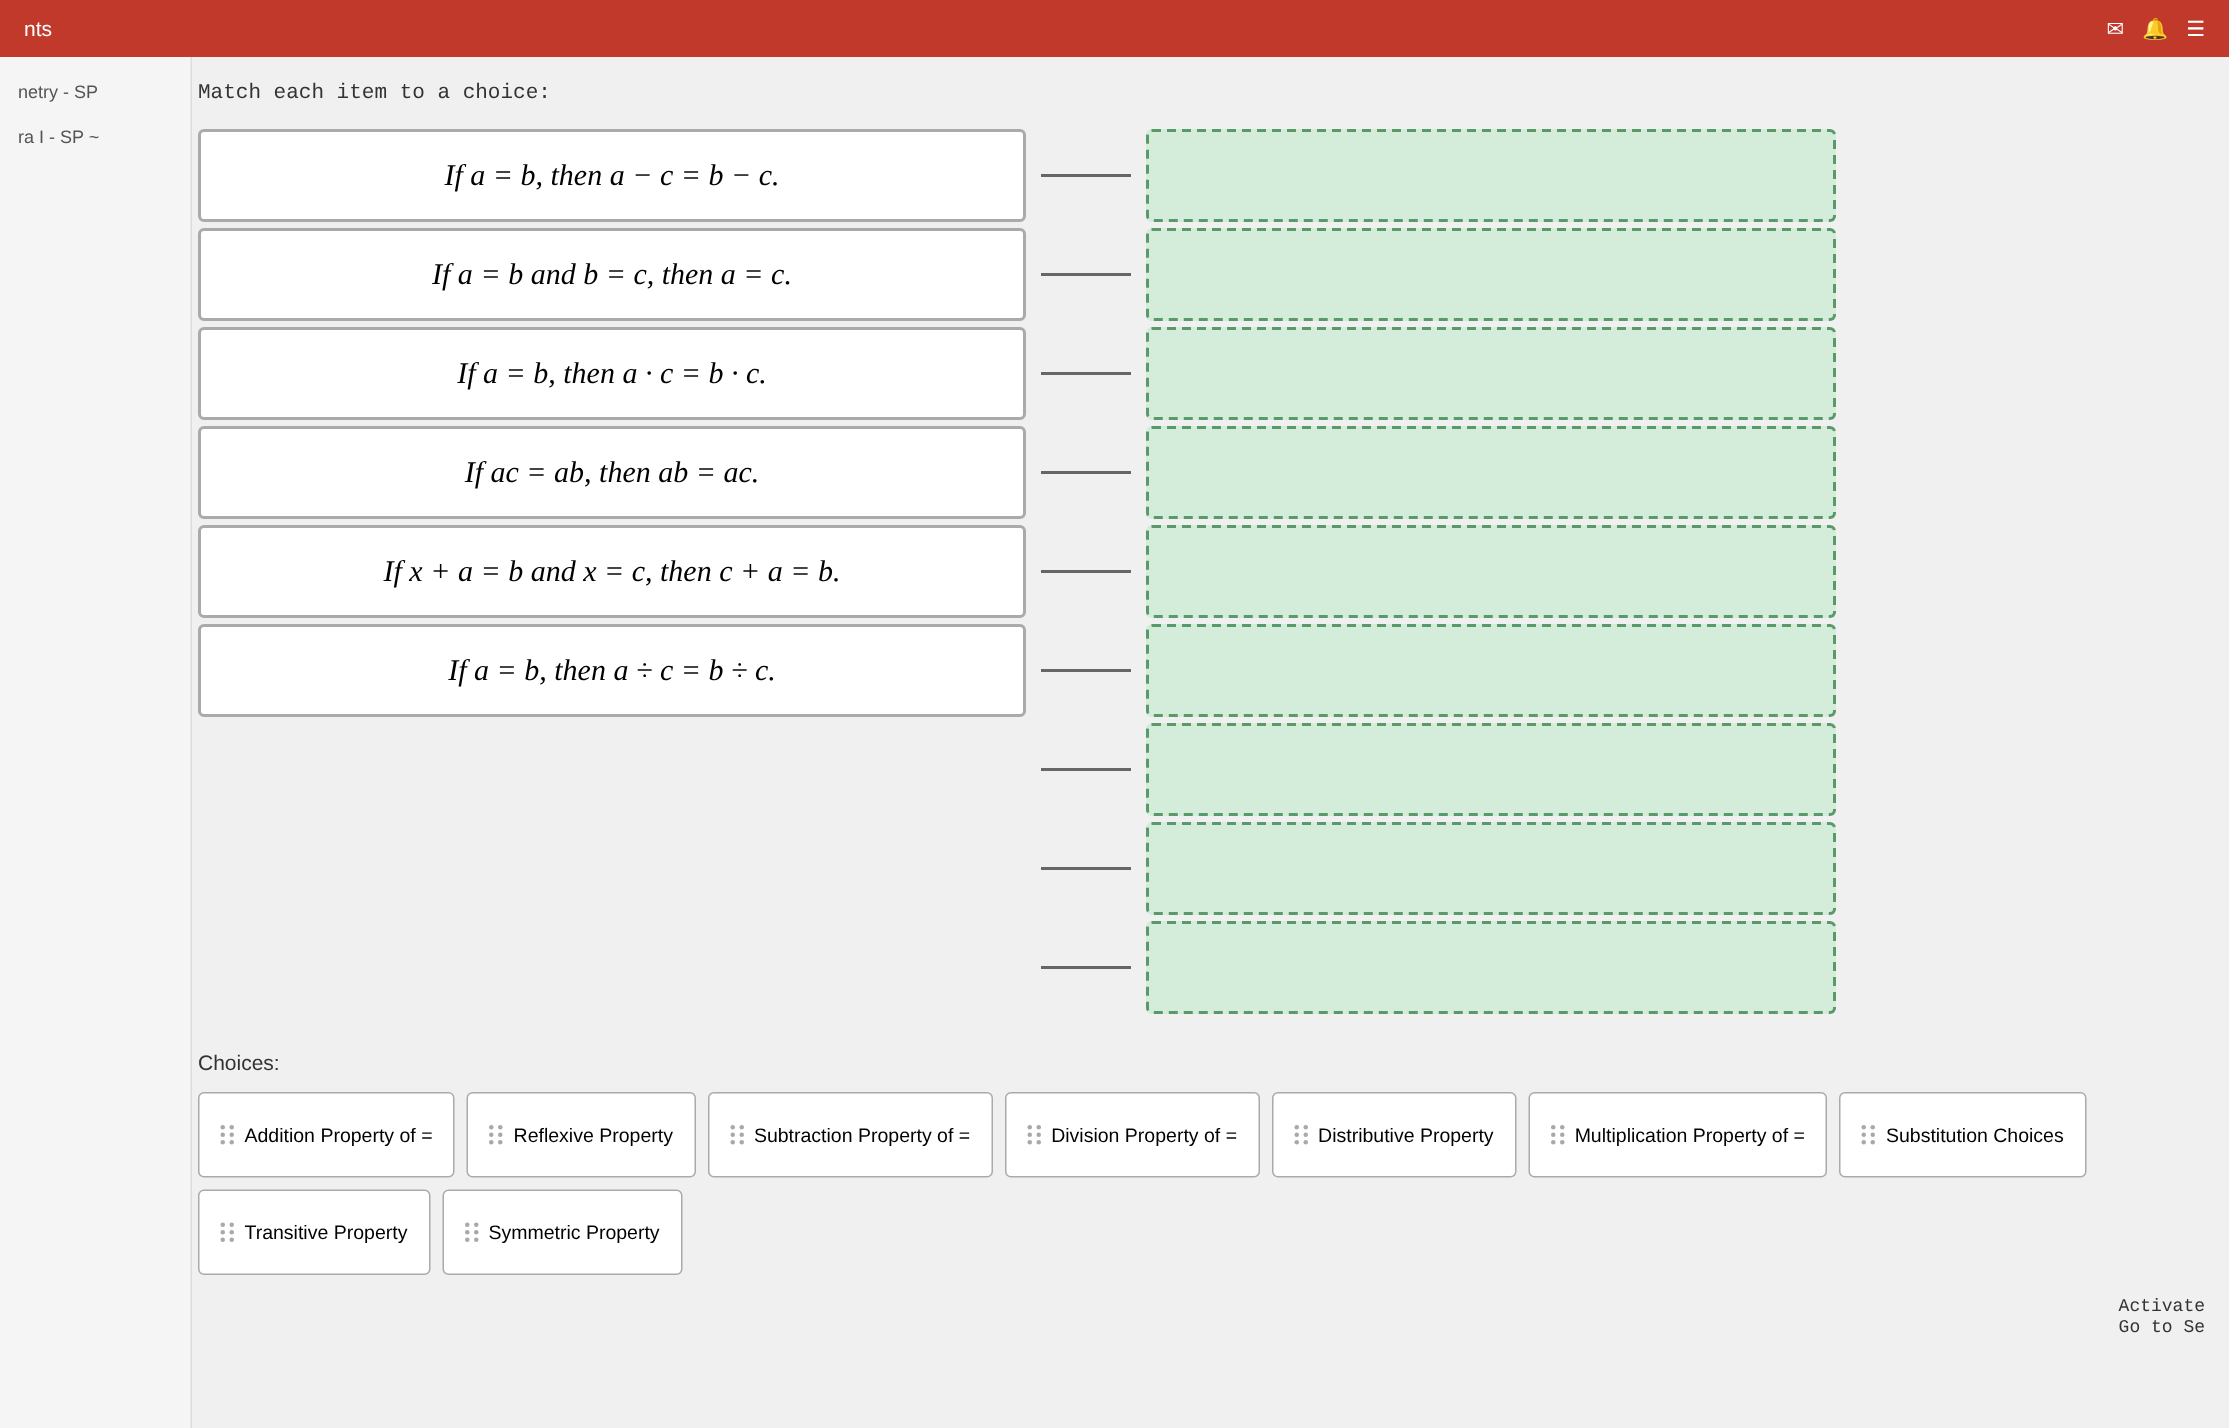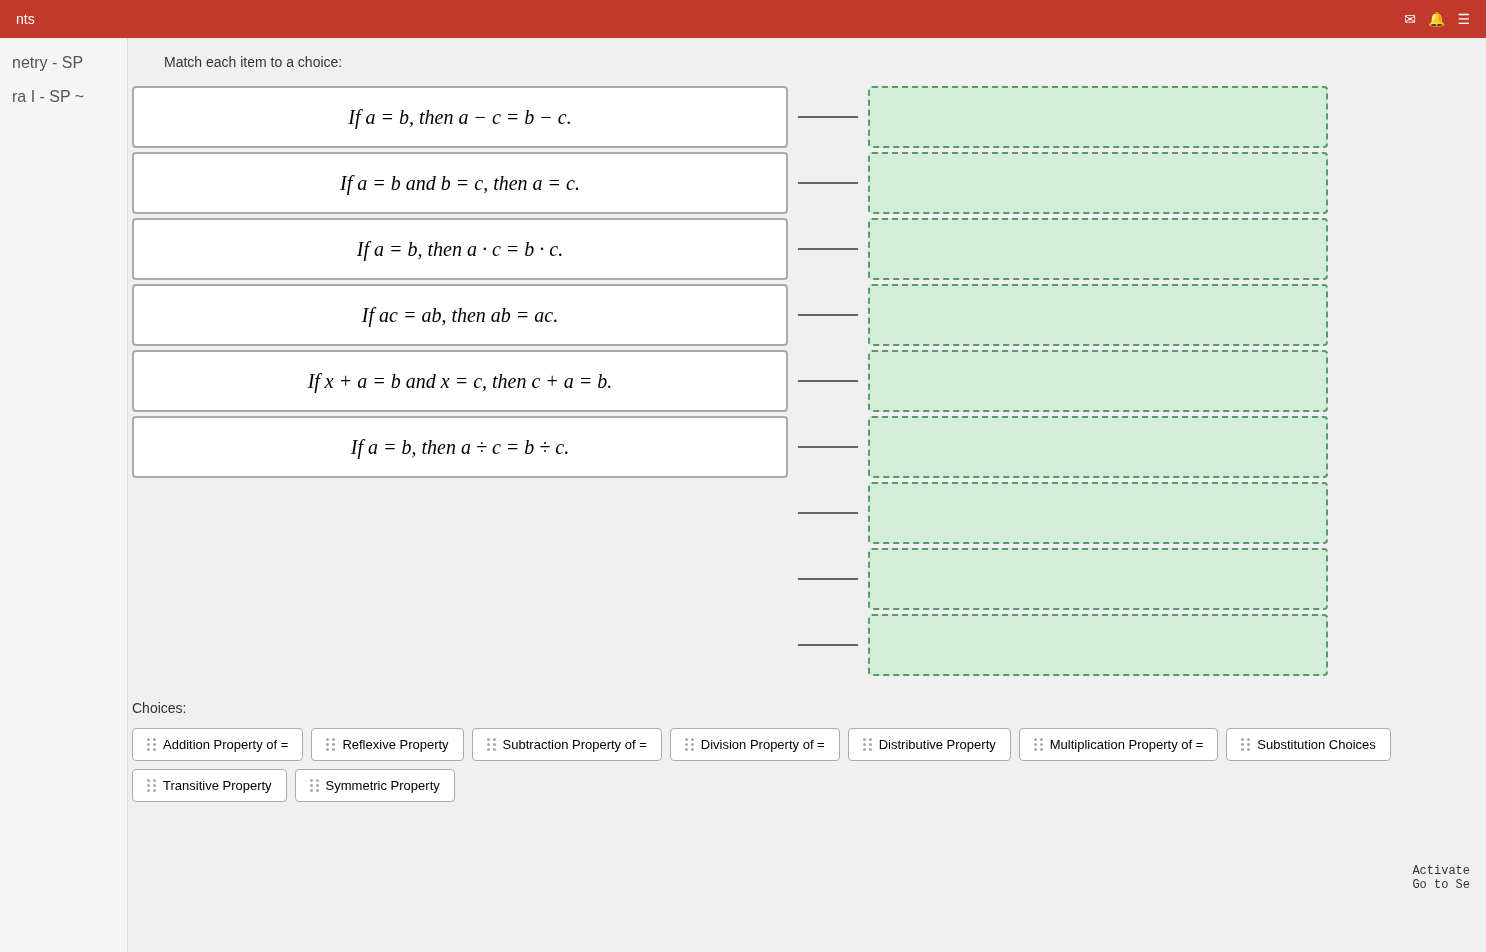--- a/index.html
+++ b/index.html
@@ -33,57 +33,56 @@
     .sidebar {
       position: absolute;
       left: 0;
       top: 38px;
       width: 128px;
       background: #f5f5f5;
       height: 914px;
       border-right: 1px solid #ddd;
       padding: 10px 8px;
       font-family: Arial, sans-serif;
-      font-size: 16px;
+      font-size: 12px;
     }
 
     .sidebar-item {
       padding: 6px 4px;
       color: #555;
       cursor: pointer;
       border-radius: 3px;
       margin-bottom: 4px;
     }
 
     .main-content {
       margin-left: 108px;
       padding: 16px 24px;
       background: #f0f0f0;
       min-height: 914px;
     }
 
     .page-header {
-      font-family: Liberation Sans, sans-serif;
+      font-family: Liberation Mono, monospace;
       font-size: 14px;
       color: #333;
       margin-bottom: 16px;
-      margin-left: 32px;
     }
 
     .matching-container {
       display: flex;
       gap: 0;
       align-items: flex-start;
     }
 
     .left-column {
       display: flex;
       flex-direction: column;
       gap: 4px;
-      width: 656px;
+      width: 552px;
     }
 
     .connector-column {
       width: 80px;
       display: flex;
       flex-direction: column;
       gap: 4px;
       padding-top: 0;
     }
 
@@ -146,21 +145,21 @@
     .choices-grid {
       display: flex;
       flex-wrap: wrap;
       gap: 8px;
     }
 
     .choice-chip {
       background: white;
       border: 1px solid #aaa;
       border-radius: 4px;
-      padding: 8px 14px;
+      padding: 20px 14px;
       font-family: Arial, sans-serif;
       font-size: 13px;
       cursor: grab;
       display: flex;
       align-items: center;
       gap: 6px;
       user-select: none;
     }
 
     .drag-dots {

